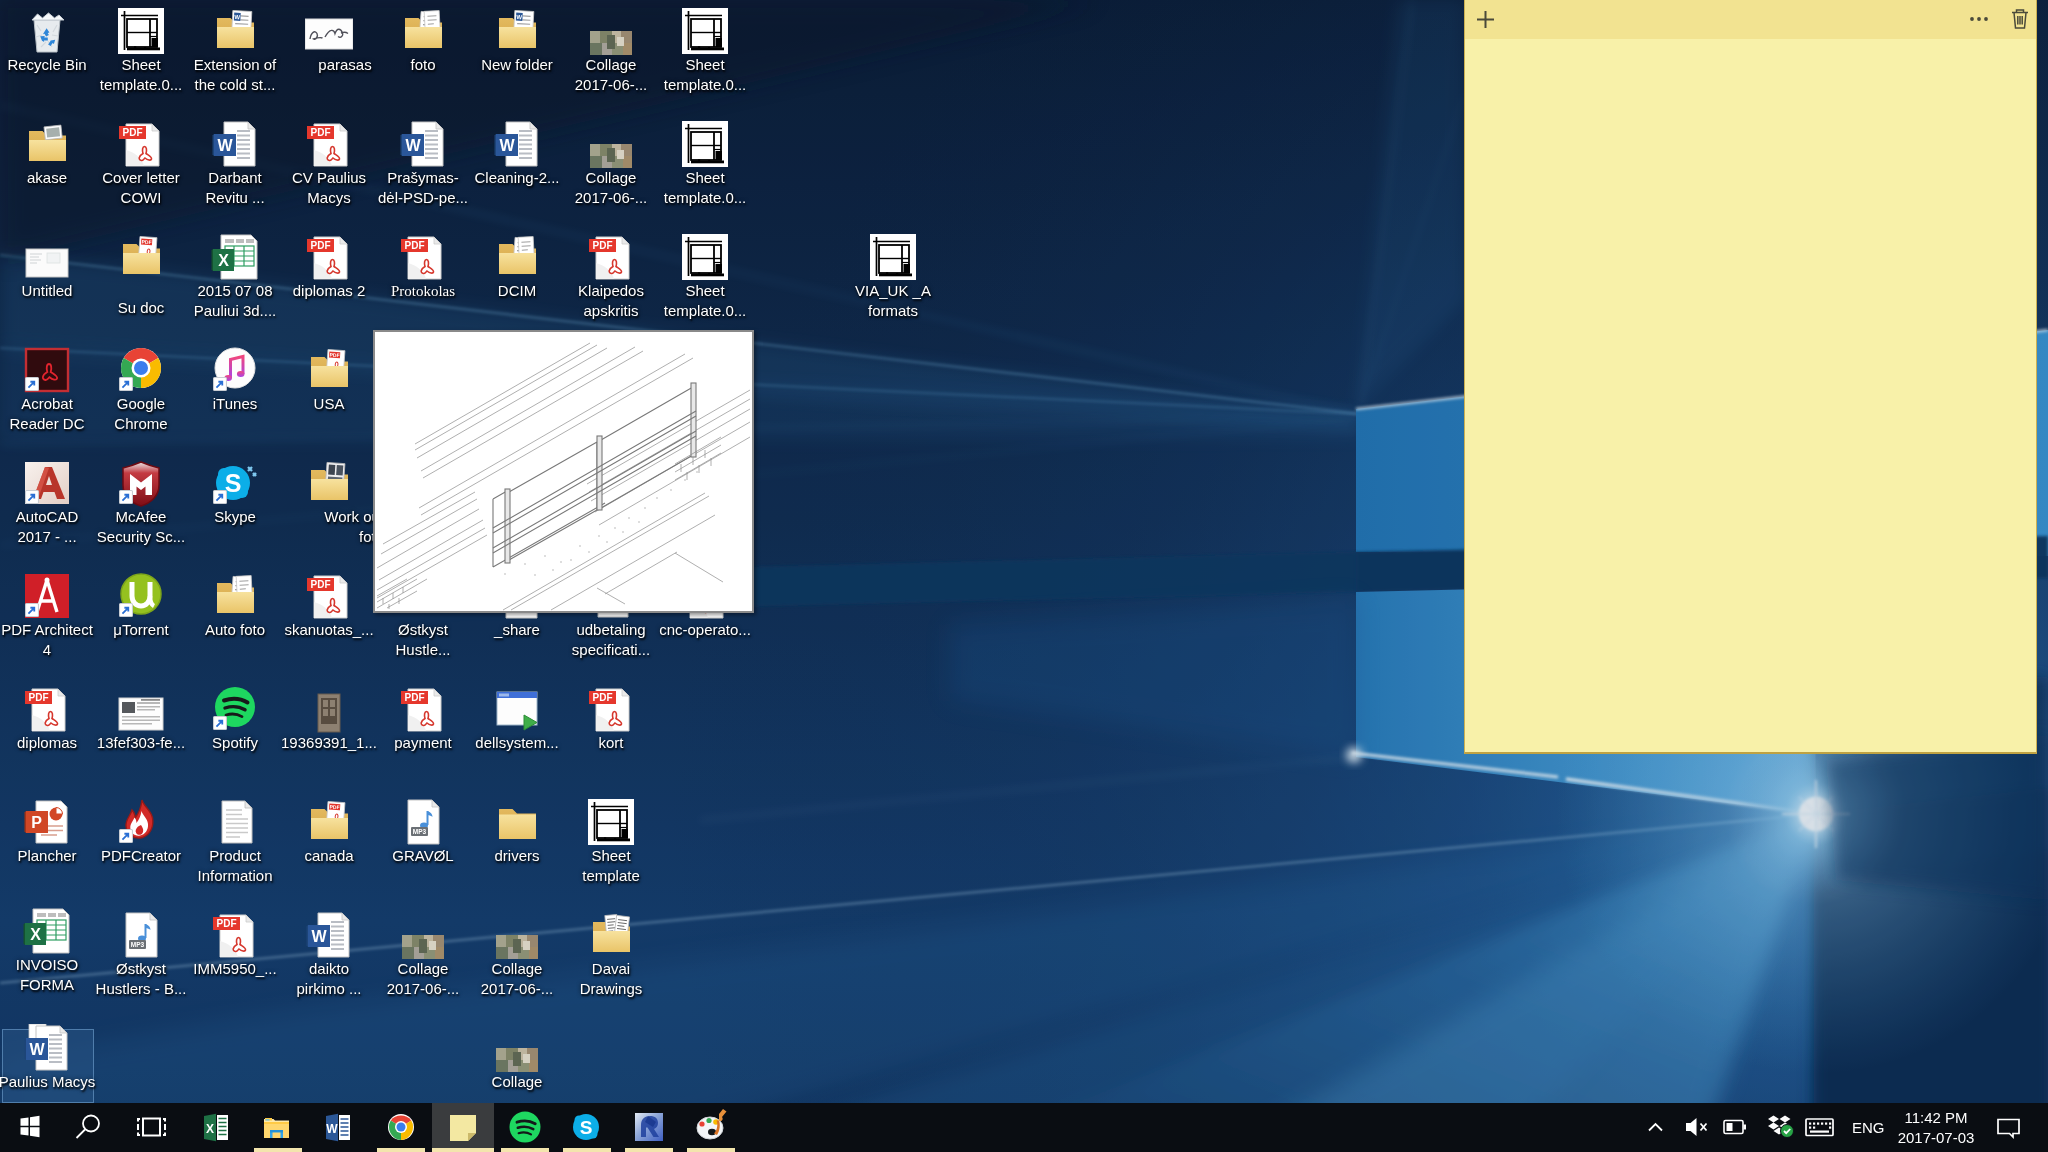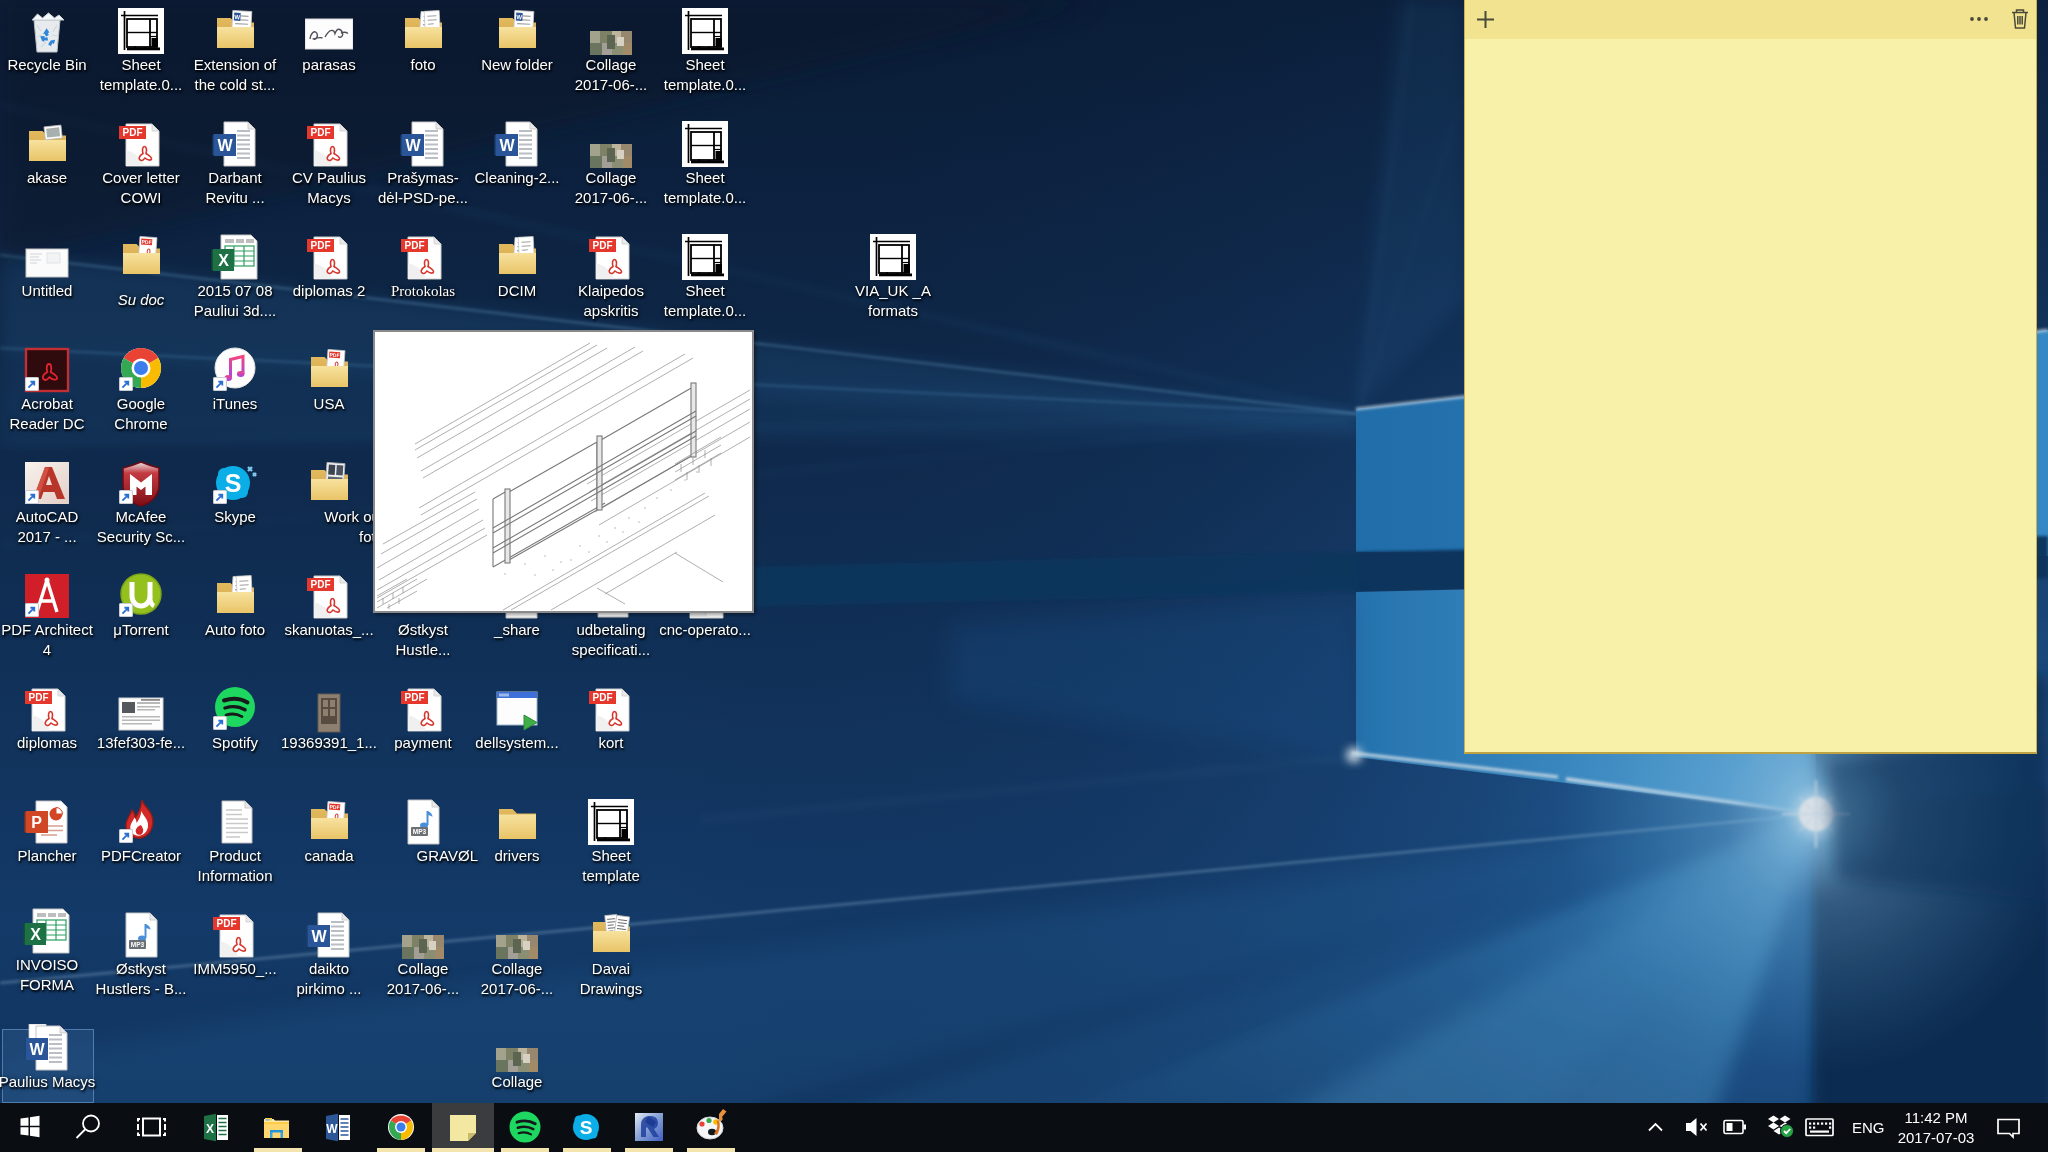--- a/index.html
+++ b/index.html
@@ -471,21 +471,21 @@
 <div class="ic" style="left:188px;top:10px">
       <svg class="g" width="48" height="48">
         <use href="#s-fword"></use>
       </svg>
       <div class="lb" style="position:static;margin:0px -8px 0;">Extension of<br>the cold st...</div>
     </div>
 <div class="ic" style="left:282px;top:10px">
       <svg class="g" width="48" height="48">
         <use href="#s-sig"></use>
       </svg>
-      <div class="lb" style="position:static;margin:0px -8px 0;">parasas</div>
+      <div class="lb" style="position:static;margin:0px -8px 0;padding-left:16px;">parasas</div>
     </div>
 <div class="ic" style="left:376px;top:10px">
       <svg class="g" width="48" height="48">
         <use href="#s-fdoc"></use>
       </svg>
       <div class="lb" style="position:static;margin:0px -8px 0;">foto</div>
     </div>
 <div class="ic" style="left:470px;top:10px">
       <svg class="g" width="48" height="48">
         <use href="#s-fword"></use>
@@ -555,21 +555,21 @@
 <div class="ic" style="left:0px;top:236px">
       <svg class="g" width="48" height="48">
         <use href="#s-unt"></use>
       </svg>
       <div class="lb" style="position:static;margin:0px -8px 0;">Untitled</div>
     </div>
 <div class="ic" style="left:94px;top:236px">
       <svg class="g" width="48" height="48">
         <use href="#s-fpdf"></use>
       </svg>
-      <div class="lb" style="position:static;margin:9px -8px 0;font-style:italic;">Su doc</div>
+      <div class="lb" style="position:static;margin:17px -8px 0;">Su doc</div>
     </div>
 <div class="ic" style="left:188px;top:236px">
       <svg class="g" width="48" height="48">
         <use href="#s-xls"></use>
       </svg>
       <div class="lb" style="position:static;margin:0px -8px 0;">2015 07 08<br>Pauliui 3d....</div>
     </div>
 <div class="ic" style="left:282px;top:236px">
       <svg class="g" width="48" height="48">
         <use href="#s-pdf"></use>
@@ -765,21 +765,21 @@
 <div class="ic" style="left:282px;top:801px">
       <svg class="g" width="48" height="48">
         <use href="#s-fpdf"></use>
       </svg>
       <div class="lb" style="position:static;margin:0px -8px 0;">canada</div>
     </div>
 <div class="ic" style="left:376px;top:801px">
       <svg class="g" width="48" height="48">
         <use href="#s-mp3"></use>
       </svg>
-      <div class="lb" style="position:static;margin:0px -8px 0;text-align:right;">GRAVØL</div>
+      <div class="lb" style="position:static;margin:0px -8px 0;">GRAVØL</div>
     </div>
 <div class="ic" style="left:470px;top:801px">
       <svg class="g" width="48" height="48">
         <use href="#s-folder"></use>
       </svg>
       <div class="lb" style="position:static;margin:0px -8px 0;">drivers</div>
     </div>
 <div class="ic" style="left:564px;top:801px">
       <svg class="g" width="48" height="48">
         <use href="#s-sheet"></use>

